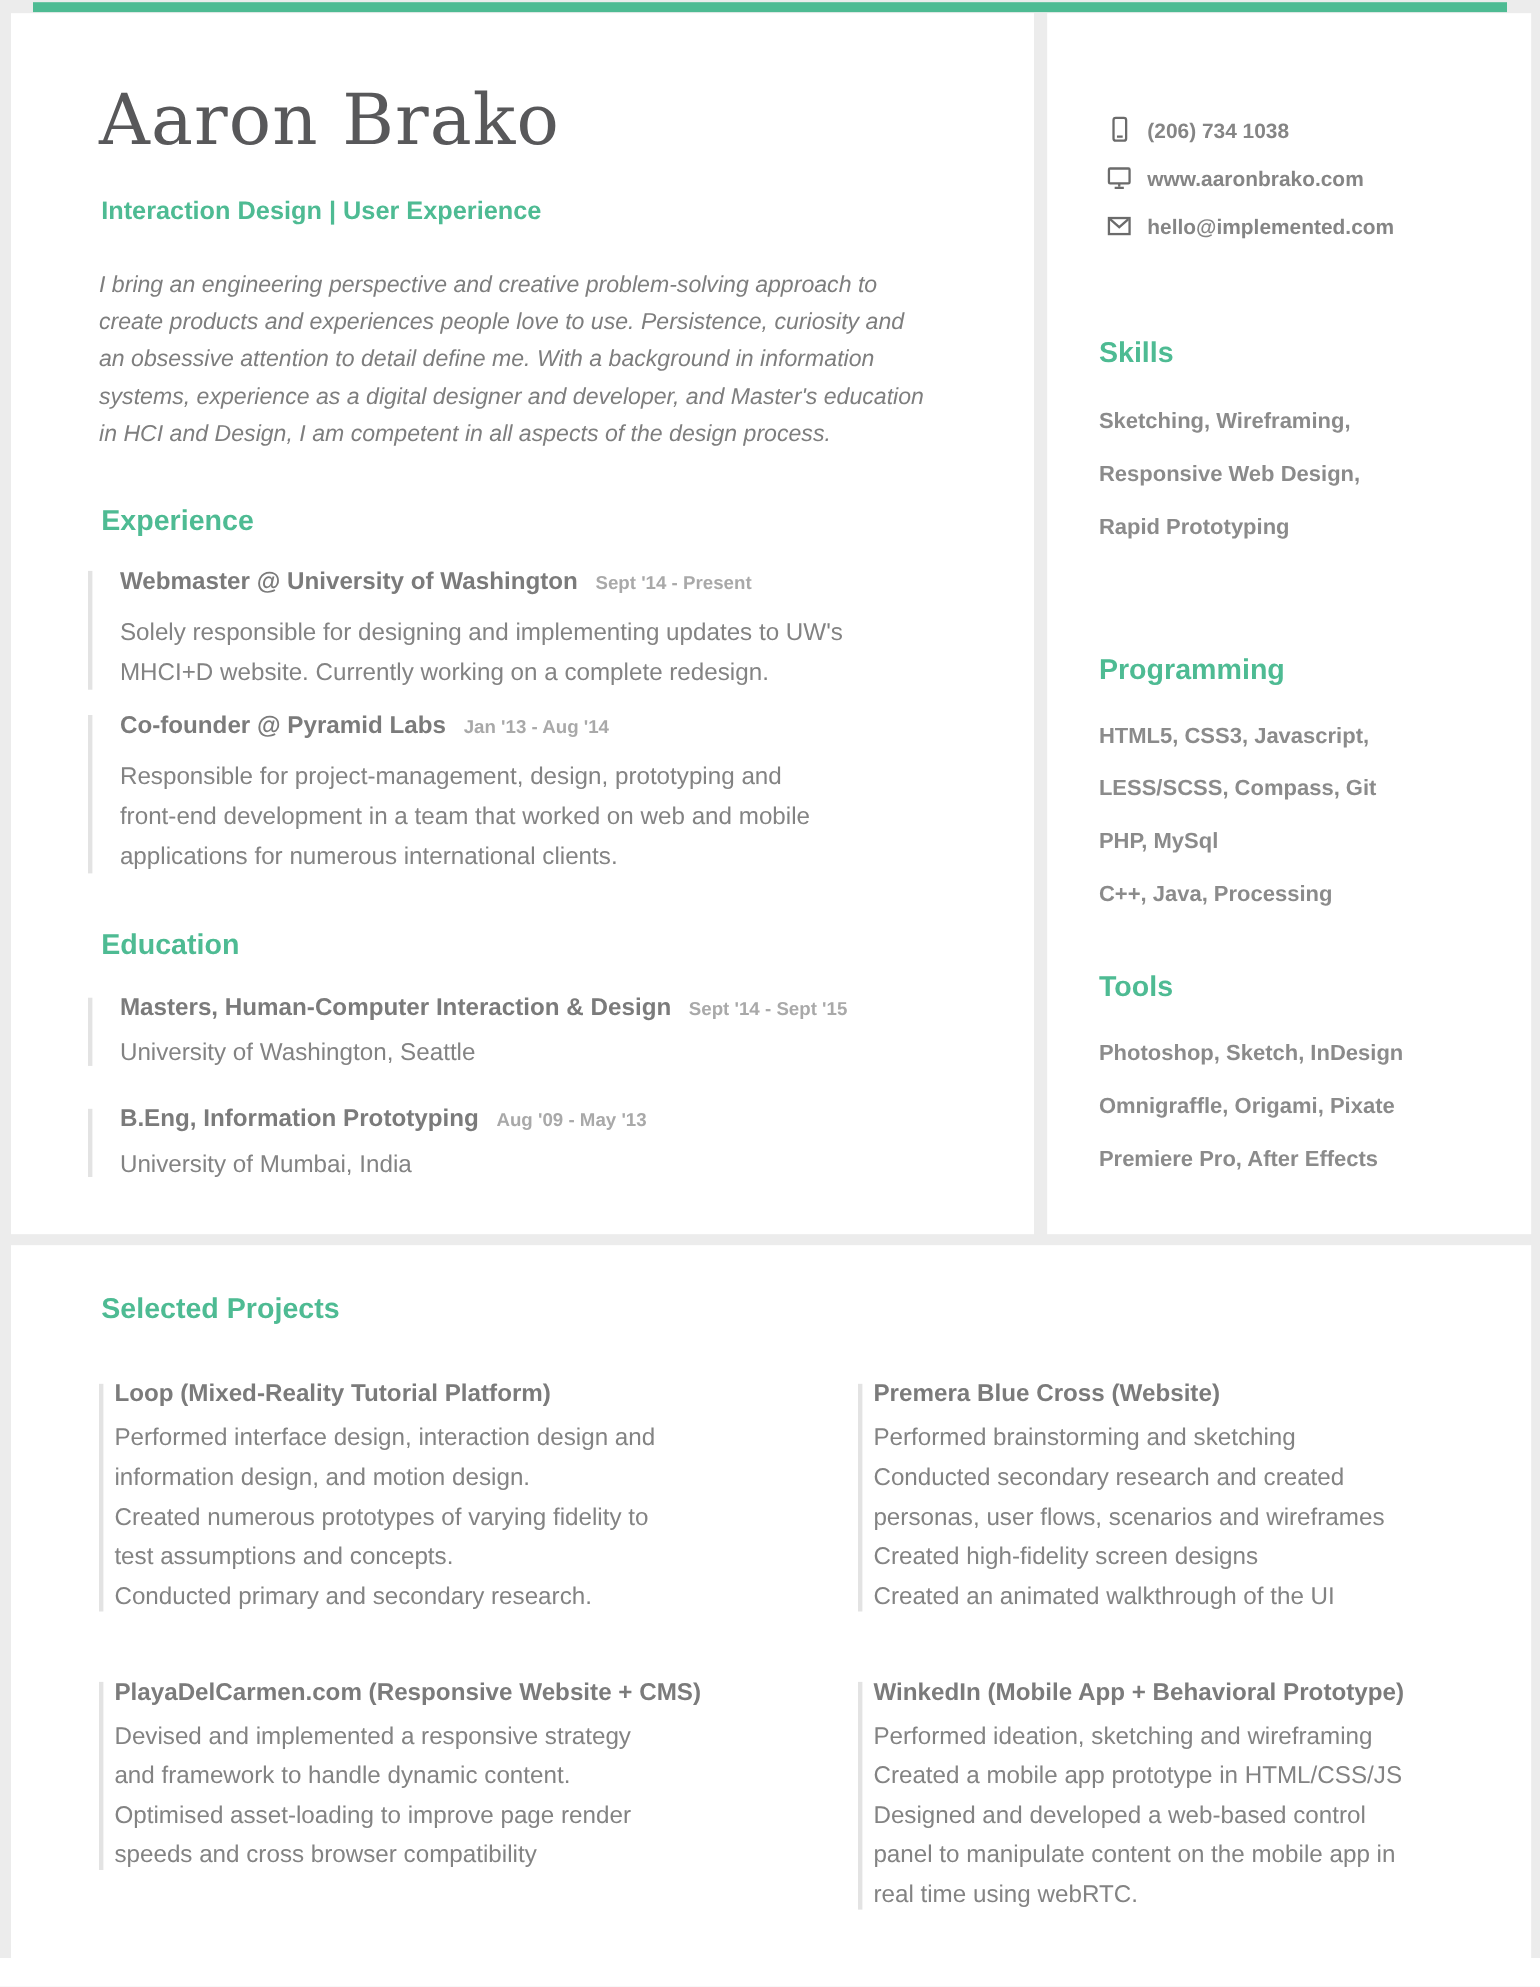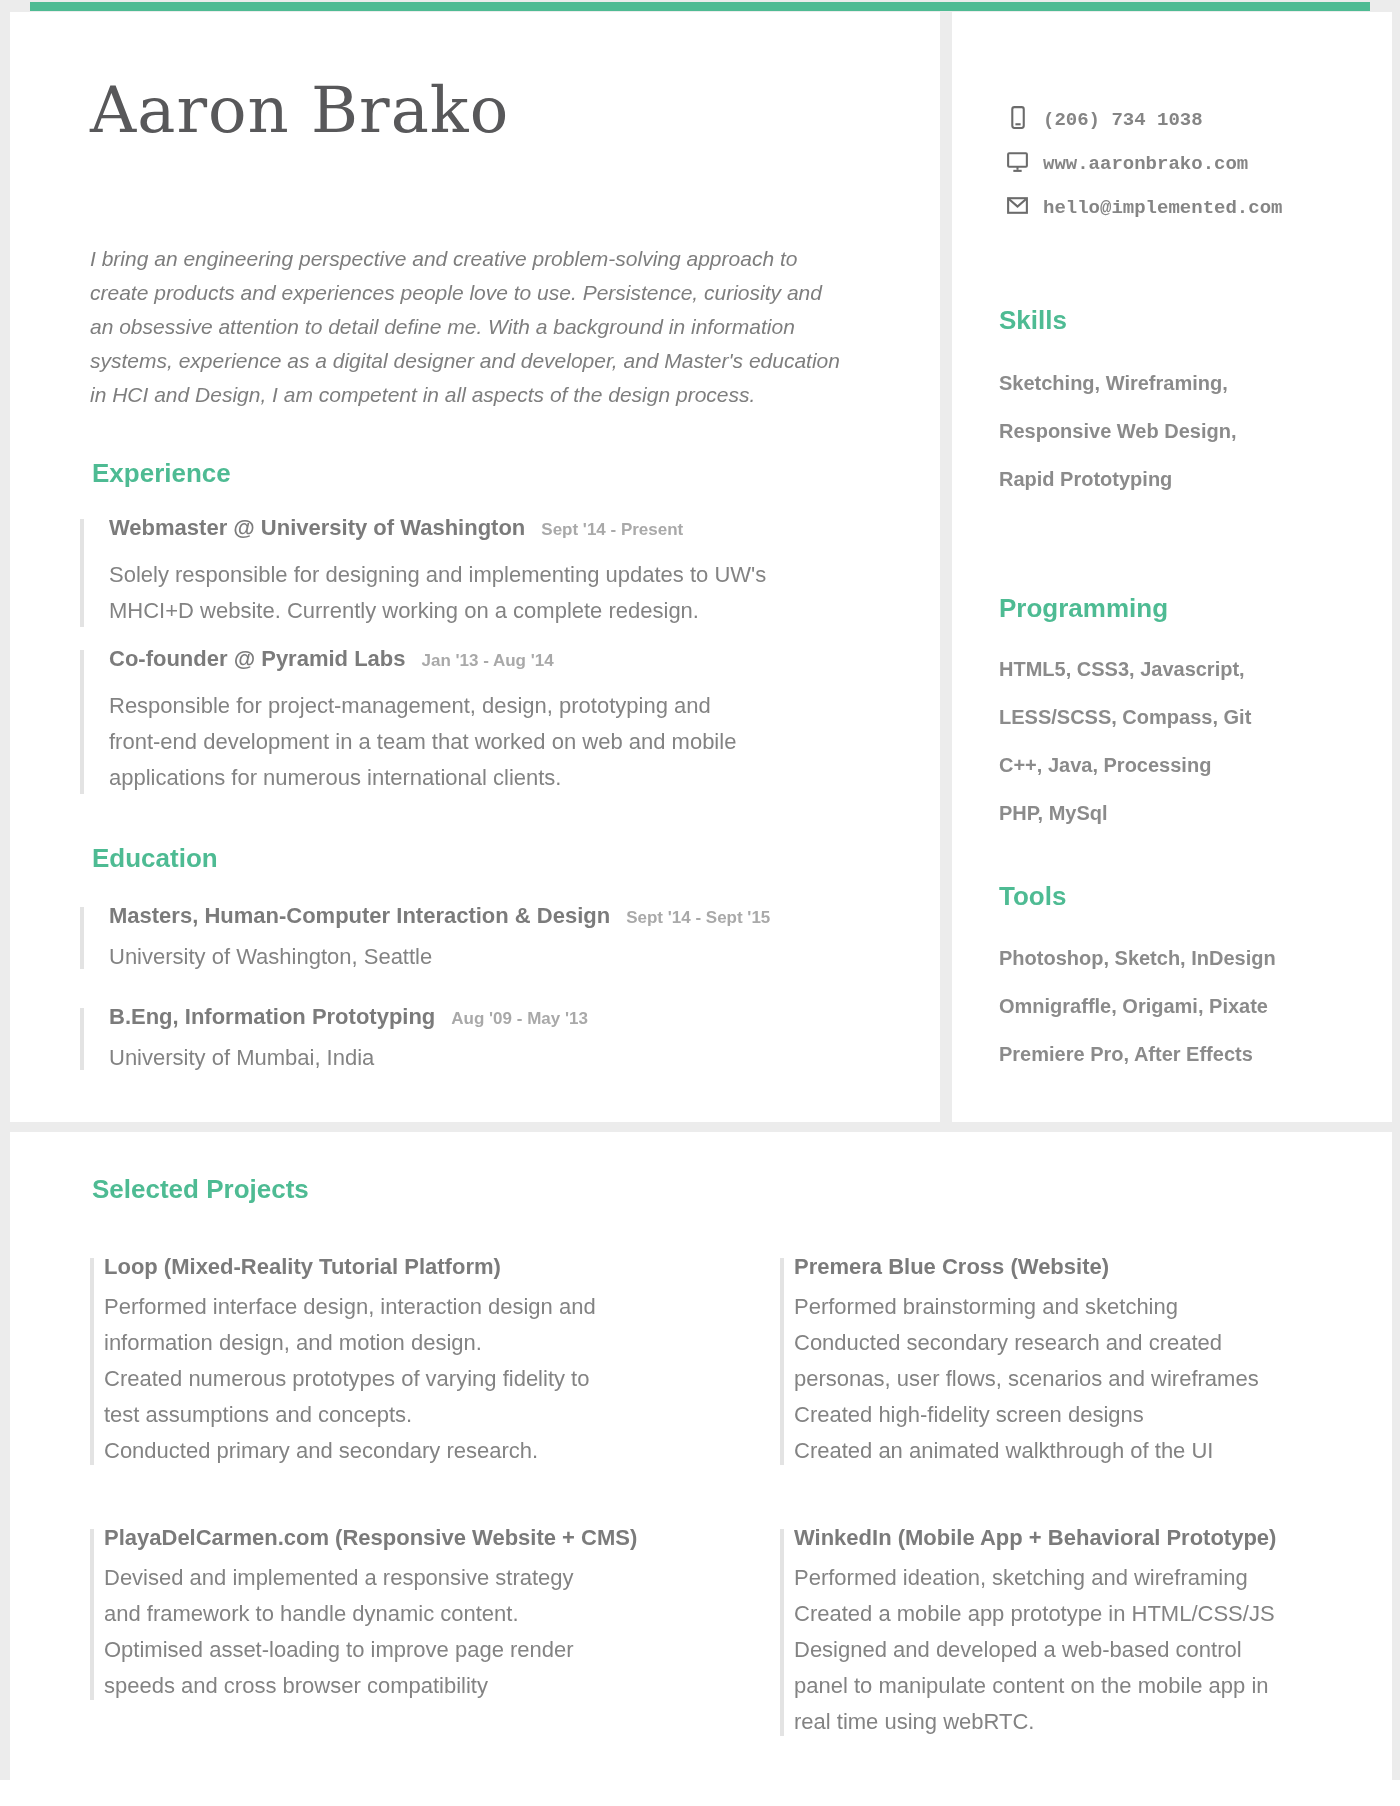--- a/index.html
+++ b/index.html
@@ -22,40 +22,41 @@
   .entry .rule{position:absolute;left:-29px;top:4px;bottom:2px;width:4px;background:#E3E3E3;}
   .entry-title{font-size:22px;font-weight:bold;color:#7B7B7B;line-height:26px;}
   .entry-dates{font-size:17px;font-weight:bold;color:#A9A9A9;margin-left:16px;}
   .entry-desc{margin-top:16px;font-size:22px;color:#838383;line-height:36px;white-space:pre-line;}
   .entry-school{margin-top:14px;font-size:22px;color:#838383;line-height:28px;}
 
   
   .contact{position:absolute;left:53px;top:94px;}
   .contact-row{display:flex;align-items:center;margin-bottom:17px;height:27px;}
   .contact-row svg{width:25px;height:25px;}
-  .contact-text{margin-left:13px;font-size:19px;font-weight:bold;color:#858585;font-family:Liberation Mono, monospace;}
+  .contact-text{margin-left:13px;font-size:19px;font-weight:bold;color:#858585;}
   .side-heading{position:absolute;left:47px;font-size:26px;font-weight:bold;color:#4EBB93;}
   .side-list{position:absolute;left:47px;font-size:20px;font-weight:bold;color:#8B8B8B;line-height:48px;}
 
   
   .proj-heading{position:absolute;left:82px;top:42px;font-size:26px;font-weight:bold;color:#4EBB93;}
   .proj{position:absolute;}
   .proj .rule{position:absolute;left:-14px;top:5px;bottom:4px;width:4px;background:#E3E3E3;}
   .proj-title{font-size:22px;font-weight:bold;color:#7B7B7B;line-height:28px;}
   .proj-desc{margin-top:8px;font-size:22px;color:#838383;line-height:36px;white-space:pre-line;}
 </style>
 </head>
 <body>
 
 <div class="page">
   <div class="accent-bar top"></div>
   <div class="accent-bar bottom"></div>
 
   <div class="card card-main">
     <div class="name">Aaron Brako</div>
+    <div class="tagline">Interaction Design | User Experience</div>
     <div class="intro">I bring an engineering perspective and creative problem-solving approach to
 create products and experiences people love to use. Persistence, curiosity and
 an obsessive attention to detail define me. With a background in information
 systems, experience as a digital designer and developer, and Master's education
 in HCI and Design, I am competent in all aspects of the design process.</div>
 
     <div class="sec-heading" style="top:446px;">Experience</div>
 
     <div class="entry" style="top:503px;">
       <div class="rule"></div>
@@ -117,22 +118,22 @@
     <div class="side-list" style="top:347px;">
       <div>Sketching, Wireframing,</div>
       <div>Responsive Web Design,</div>
       <div>Rapid Prototyping</div>
     </div>
 
     <div class="side-heading" style="top:581px;">Programming</div>
     <div class="side-list" style="top:633px;">
       <div>HTML5, CSS3, Javascript,</div>
       <div>LESS/SCSS, Compass, Git</div>
+      <div>PHP, MySql</div>
       <div>C++, Java, Processing</div>
-      <div>PHP, MySql</div>
     </div>
 
     <div class="side-heading" style="top:869px;">Tools</div>
     <div class="side-list" style="top:922px;">
       <div>Photoshop, Sketch, InDesign</div>
       <div>Omnigraffle, Origami, Pixate</div>
       <div>Premiere Pro, After Effects</div>
     </div>
   </div>
 

